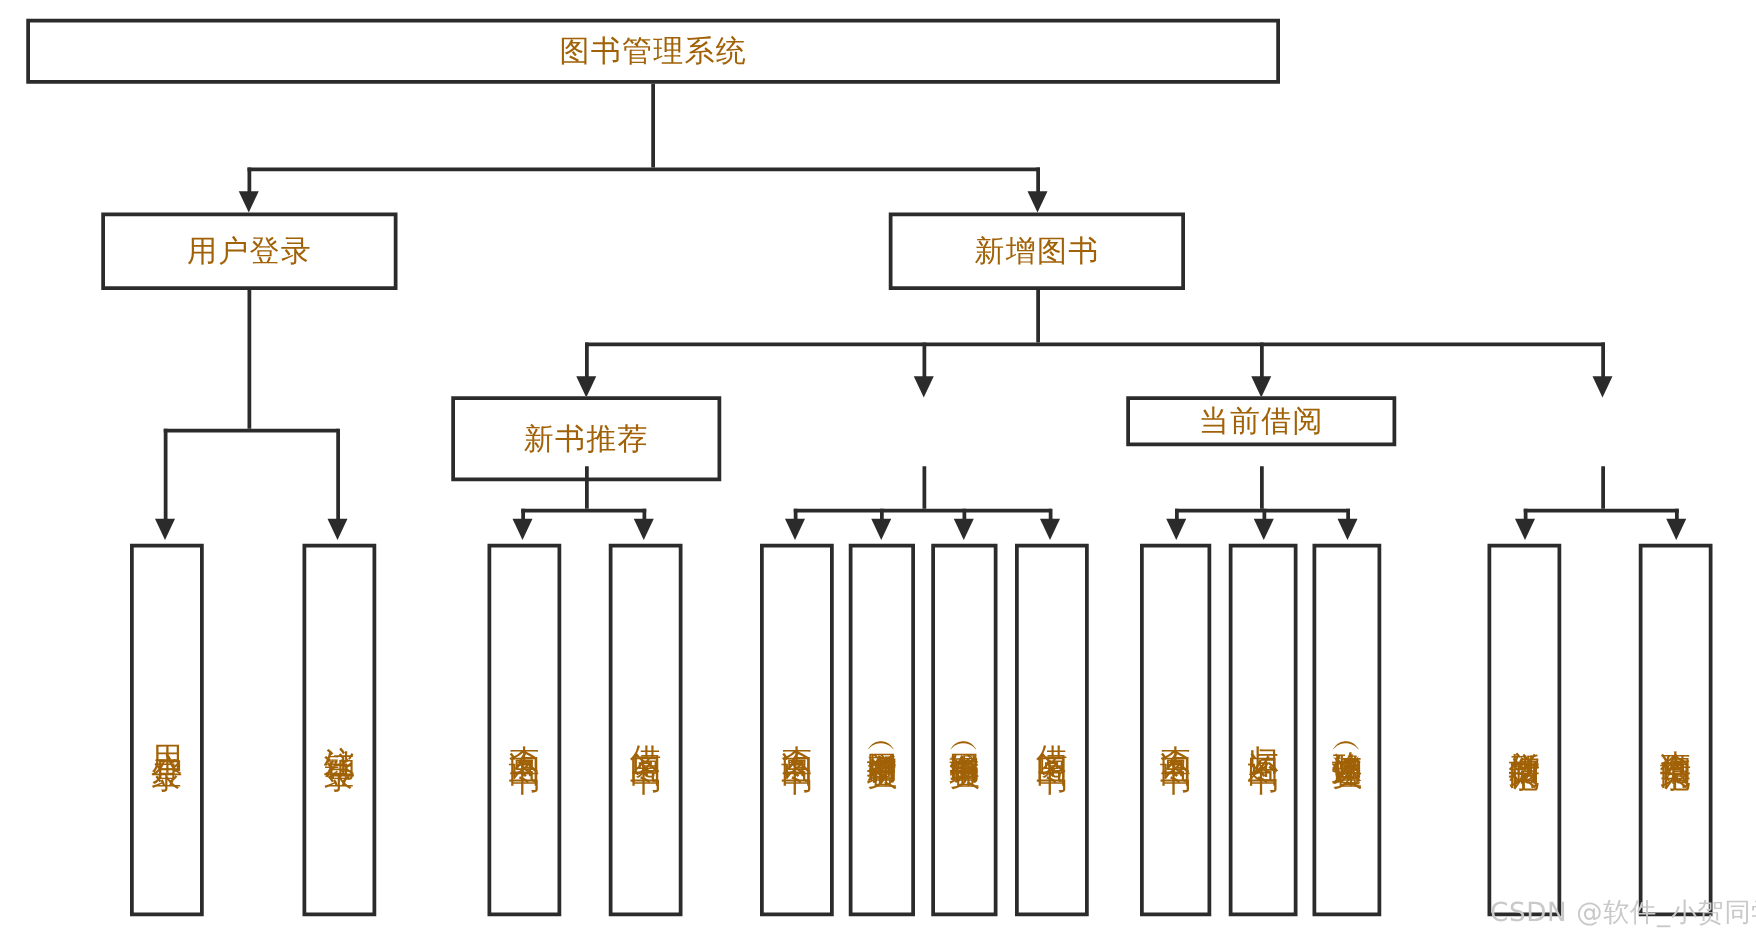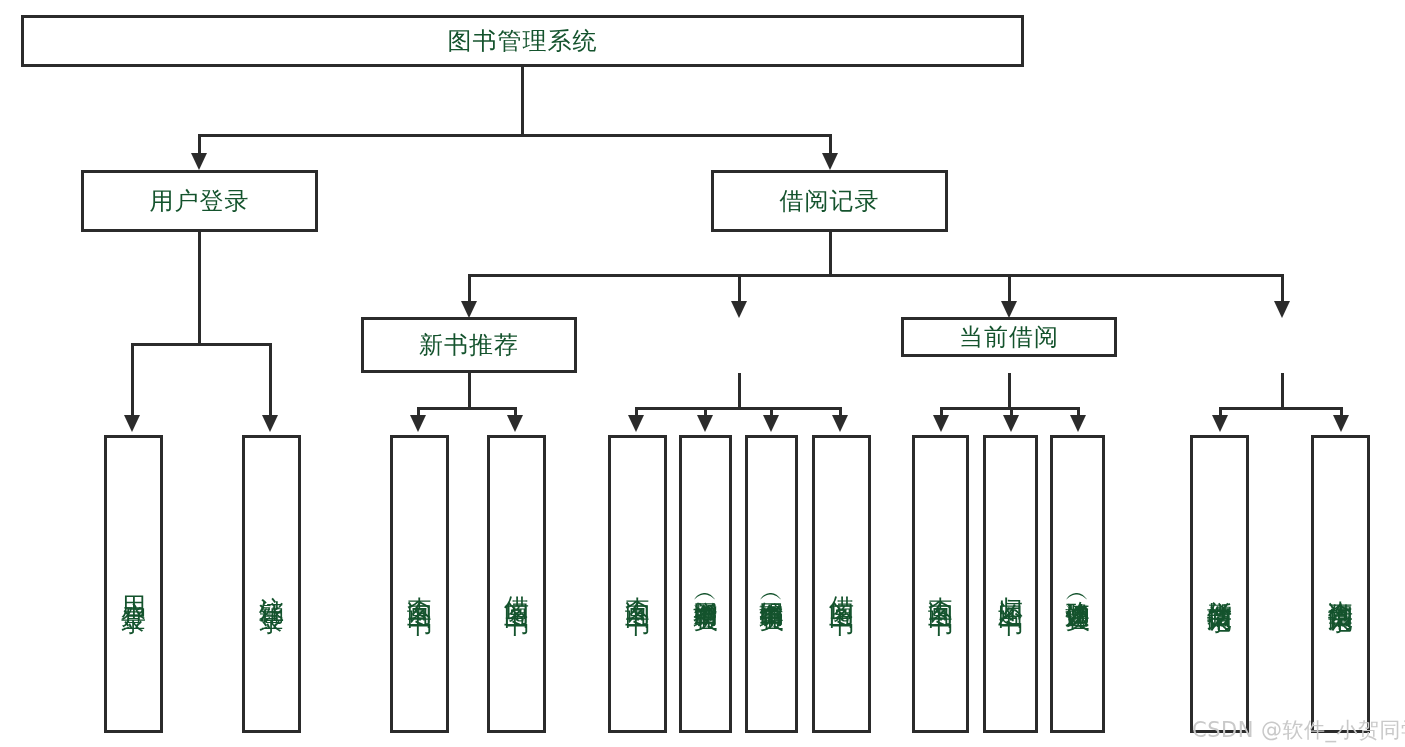--- a/index.html
+++ b/index.html
@@ -16,21 +16,21 @@
     overflow: hidden;
   }
   .node {
     position: absolute;
     box-sizing: border-box;
     border: 3px solid #2b2b2b;
     background: #ffffff;
     display: flex;
     align-items: center;
     justify-content: center;
-    color: #14532d;
+    color: #a16207;
   }
   .node.horiz {
     font-size: 24px;
     letter-spacing: 1px;
   }
   .node.vert {
     writing-mode: vertical-rl;
     text-orientation: upright;
     font-size: 25px;
     letter-spacing: 5px;
@@ -79,42 +79,42 @@
 
   <div class="edge v" style="left:198px; top:134px; height:24px;"></div>
   <div class="arrow" style="left:191px; top:153px;"></div>
   <div class="edge v" style="left:829px; top:134px; height:24px;"></div>
   <div class="arrow" style="left:822px; top:153px;"></div>
 
   <div class="node horiz" style="left:81px; top:170px; width:237px; height:62px;">
     <span>用户登录</span>
   </div>
   <div class="node horiz" style="left:711px; top:170px; width:237px; height:62px;">
-    <span>借阅记录</span>
+    <span>新增图书</span>
   </div>
 
   <div class="edge v" style="left:198px; top:232px; height:111px;"></div>
   <div class="edge h" style="left:131px; top:343px; width:140px;"></div>
   <div class="edge v" style="left:131px; top:343px; height:77px;"></div>
   <div class="arrow" style="left:124px; top:415px;"></div>
   <div class="edge v" style="left:269px; top:343px; height:77px;"></div>
   <div class="arrow" style="left:262px; top:415px;"></div>
 
   <div class="edge v" style="left:829px; top:232px; height:42px;"></div>
   <div class="edge h" style="left:468px; top:274px; width:816px;"></div>
   <div class="edge v" style="left:468px; top:274px; height:32px;"></div>
   <div class="arrow" style="left:461px; top:301px;"></div>
   <div class="edge v" style="left:738px; top:274px; height:32px;"></div>
   <div class="arrow" style="left:731px; top:301px;"></div>
   <div class="edge v" style="left:1008px; top:274px; height:32px;"></div>
   <div class="arrow" style="left:1001px; top:301px;"></div>
   <div class="edge v" style="left:1281px; top:274px; height:32px;"></div>
   <div class="arrow" style="left:1274px; top:301px;"></div>
 
-  <div class="node horiz" style="left:361px; top:317px; width:216px; height:56px;justify-content:center;">
+  <div class="node horiz" style="left:361px; top:317px; width:216px; height:68px;justify-content:center;">
     <span>新书推荐</span>
   </div>
   <div class="node horiz" style="left:901px; top:317px; width:216px; height:40px;">
     <span>当前借阅</span>
   </div>
 
   <div class="edge v" style="left:468px; top:373px; height:34px;"></div>
   <div class="edge h" style="left:417px; top:407px; width:100px;"></div>
   <div class="edge v" style="left:417px; top:407px; height:13px;"></div>
   <div class="arrow" style="left:410px; top:415px;"></div>

